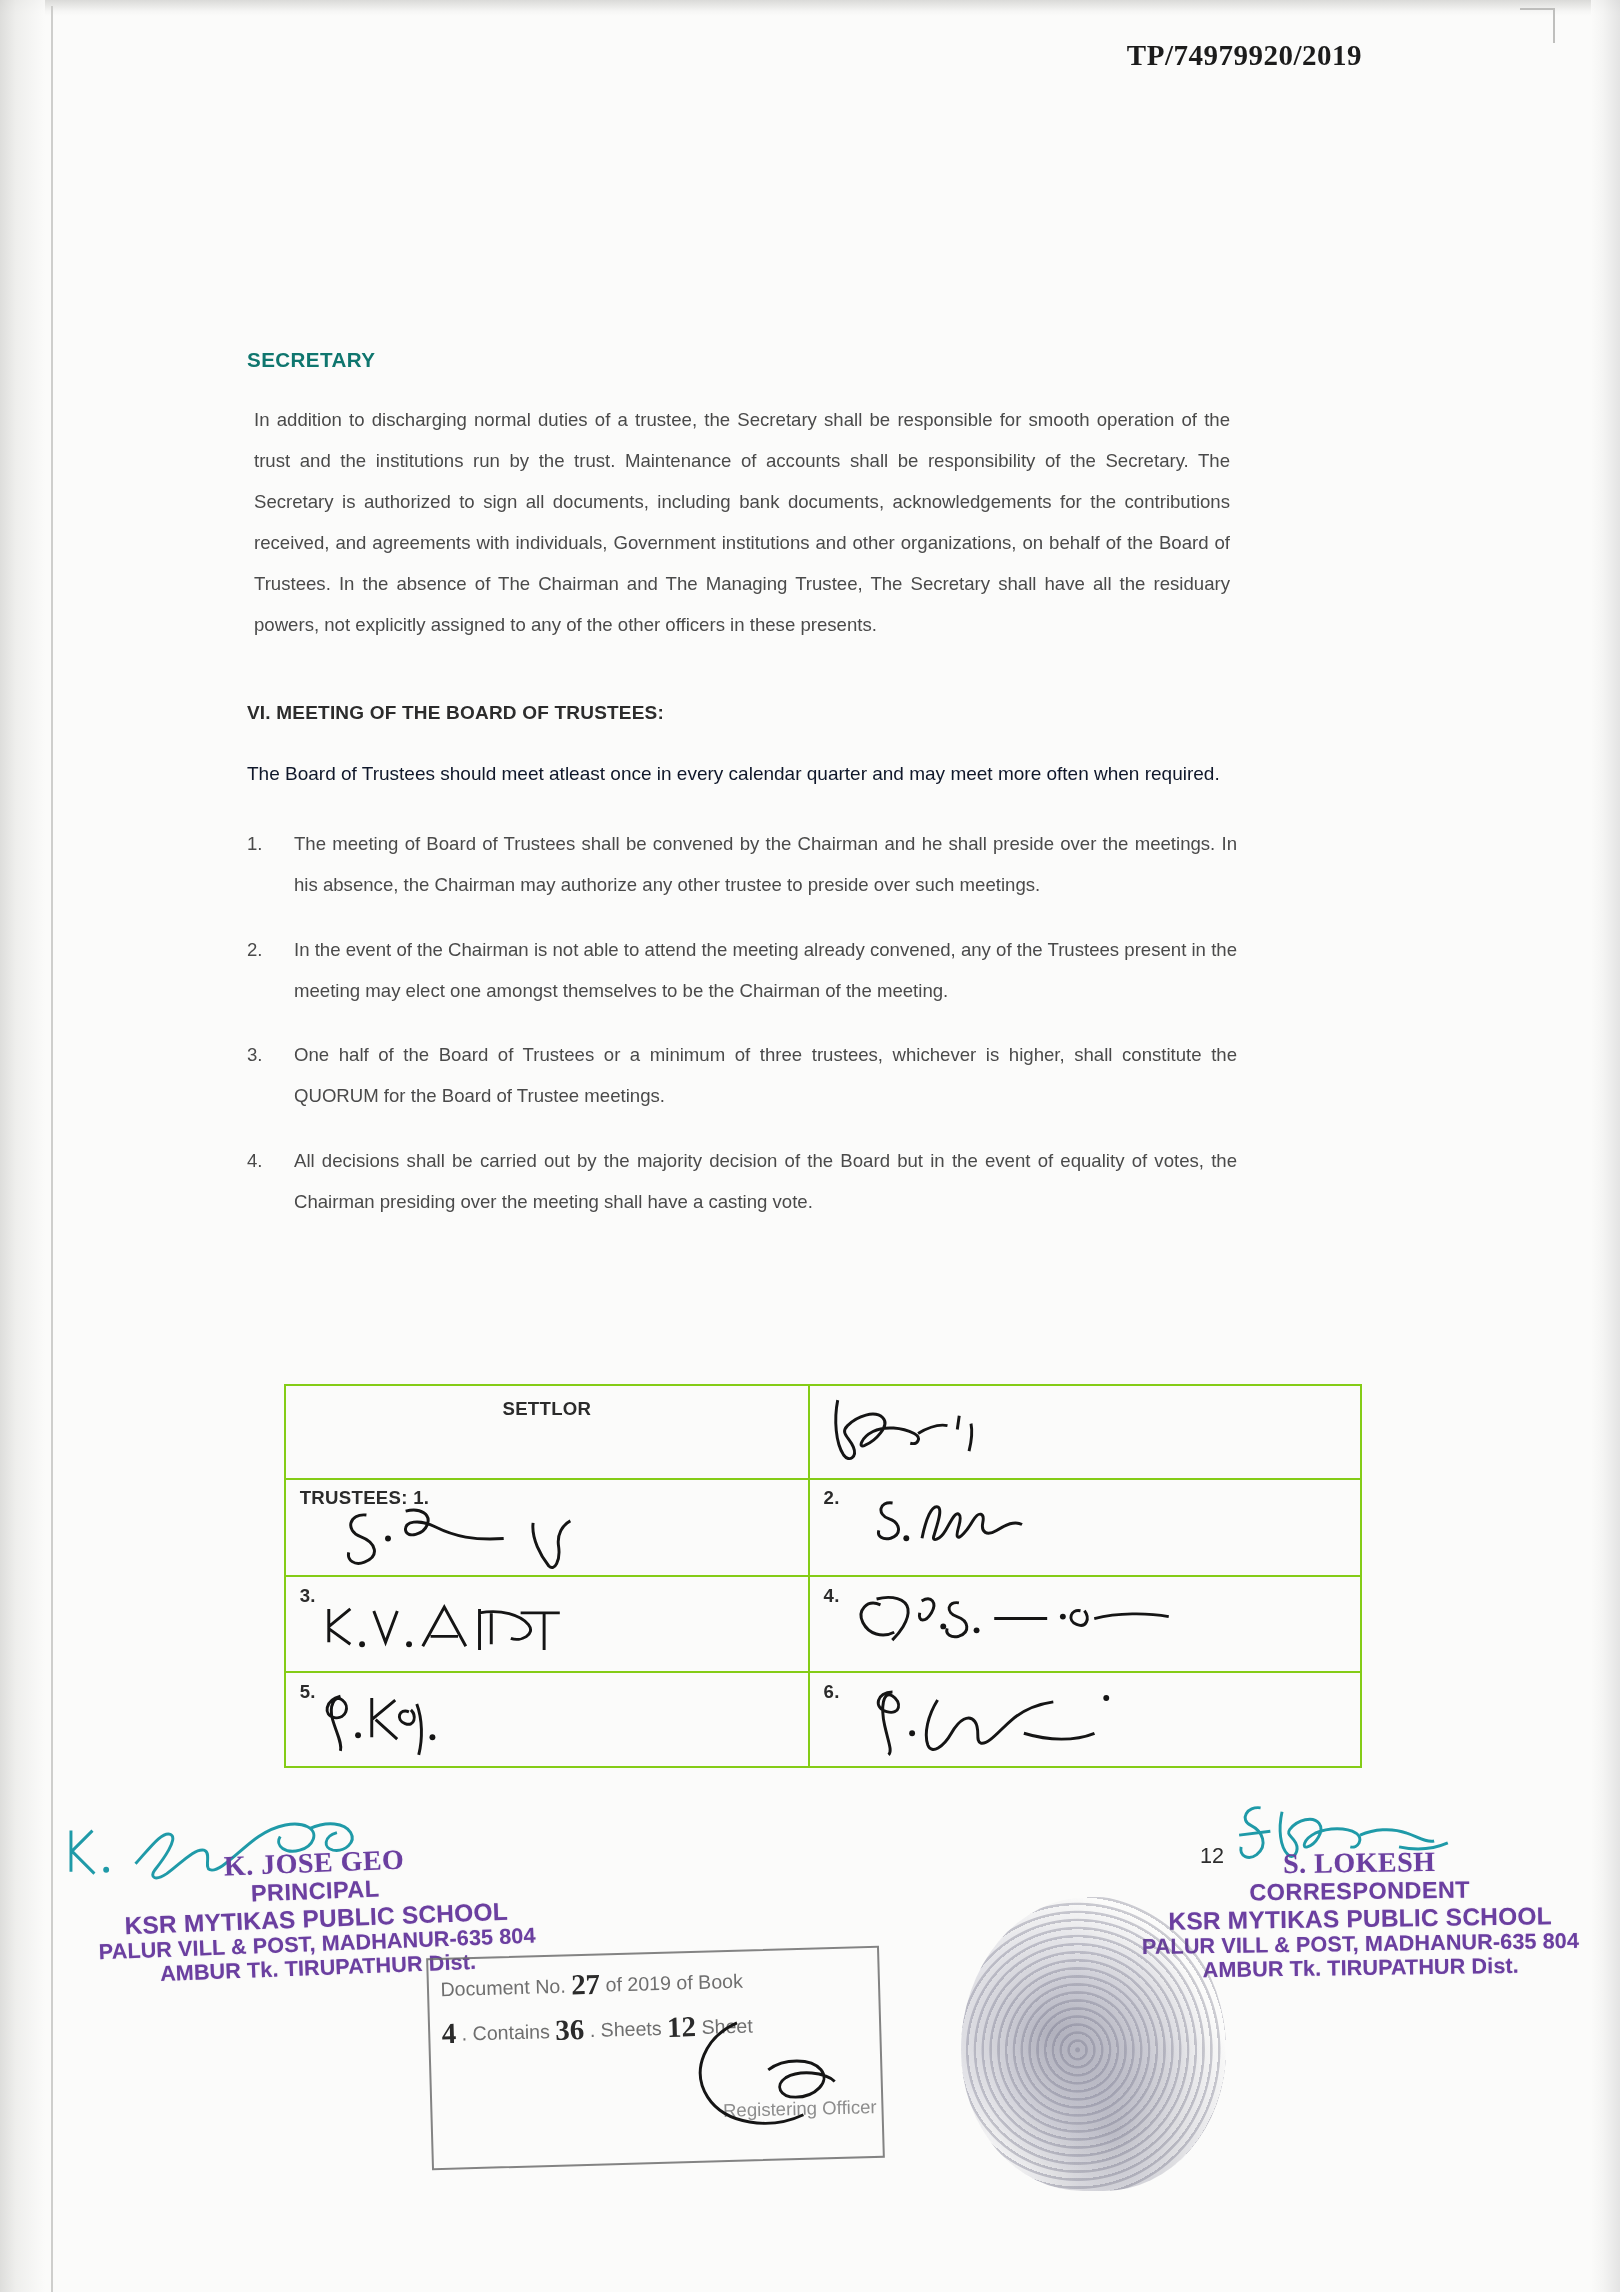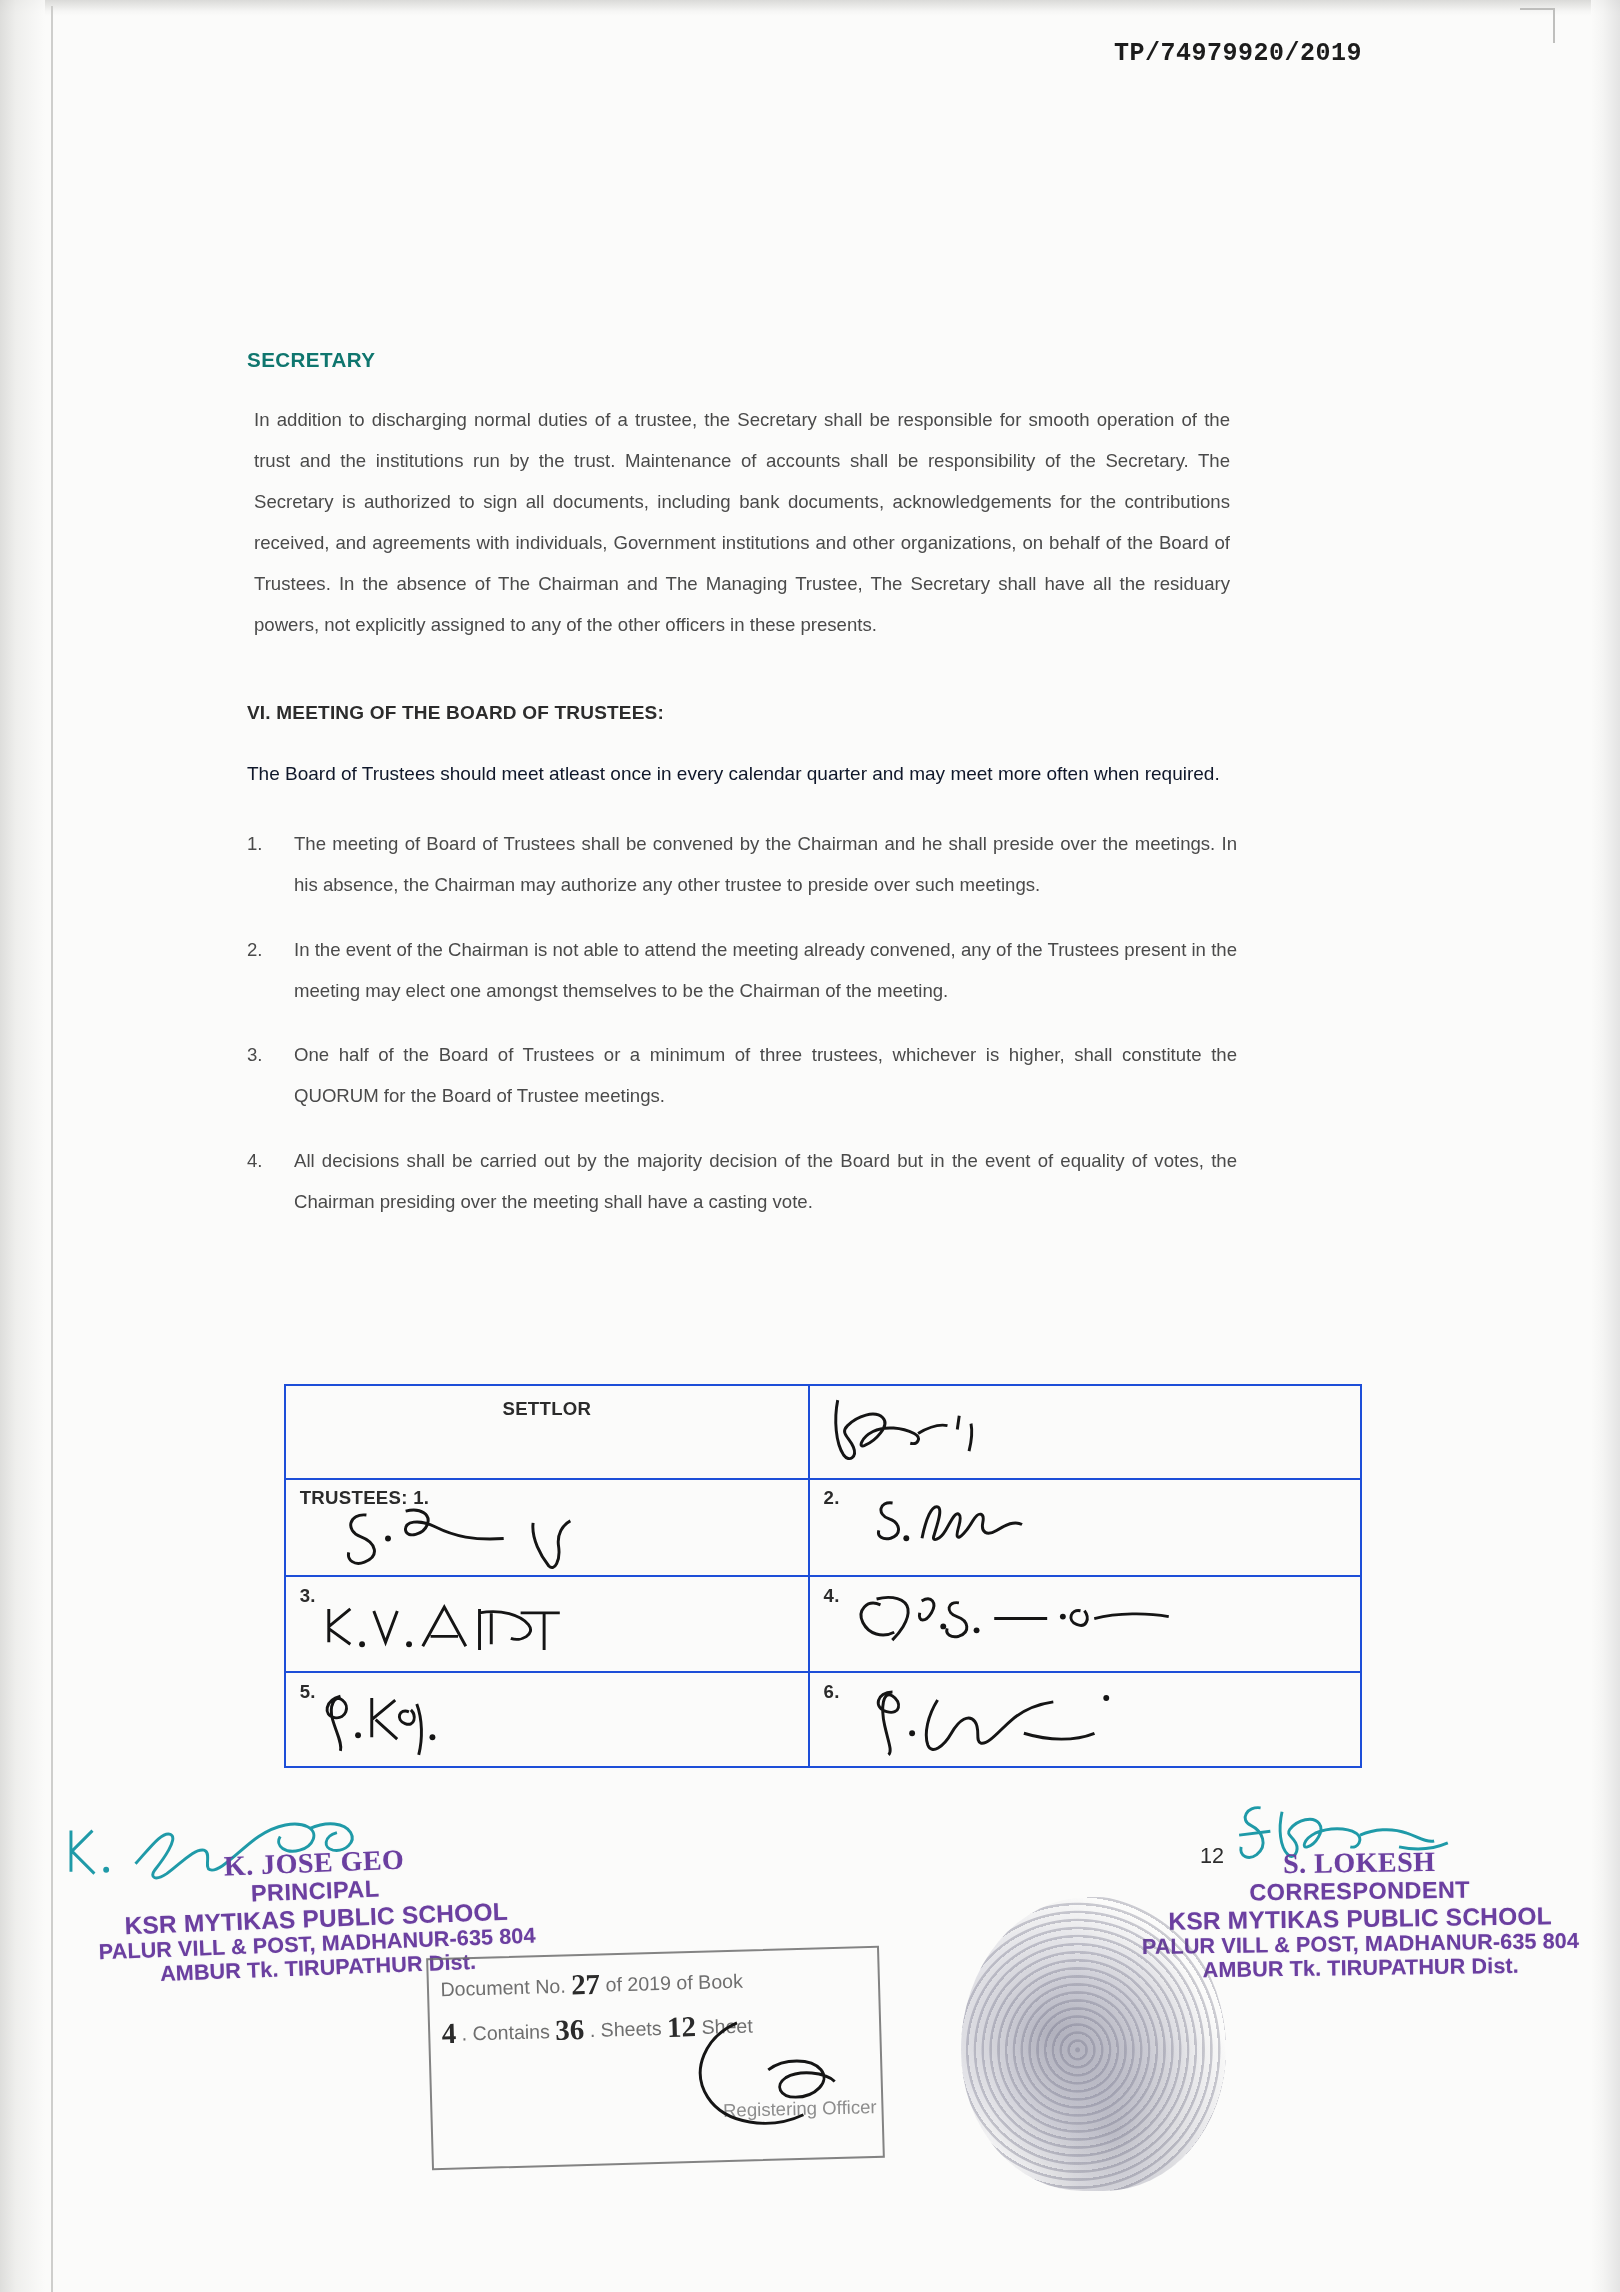--- a/index.html
+++ b/index.html
@@ -54,22 +54,22 @@
     border-right: 2px solid #b9b9b7;
     opacity: .9;
   }
 
   
   .doc-number {
     position: absolute;
     left: 0; top: 39px;
     width: 1362px;
     text-align: right;
-    font-family: Liberation Mono, monospace;
-    font-size: 25px;
+    font-family: Liberation Serif, serif;
+    font-size: 29px;
     font-weight: bold;
     letter-spacing: 0.5px;
     color: #1c1c1c;
   }
 
   
   .content {
     position: absolute;
     left: 247px;
     top: 348px;
@@ -134,21 +134,21 @@
 
   
   .sig-table {
     position: absolute;
     left: 284px;
     top: 1384px;
     width: 1078px;
     border-collapse: collapse;
   }
   .sig-table td {
-    border: 2px solid #1d4ed8;
+    border: 2px solid #84cc16;
     vertical-align: top;
     padding: 7.8px 13.7px;
     position: relative;
   }
   .sig-table .c-left { width: 519px; }
   .sig-table .c-right { width: 555px; }
   .r1 td { height: 76px; }
   .r2 td { height: 80px; }
   .r3 td { height: 78px; }
   .r4 td { height: 78px; }

